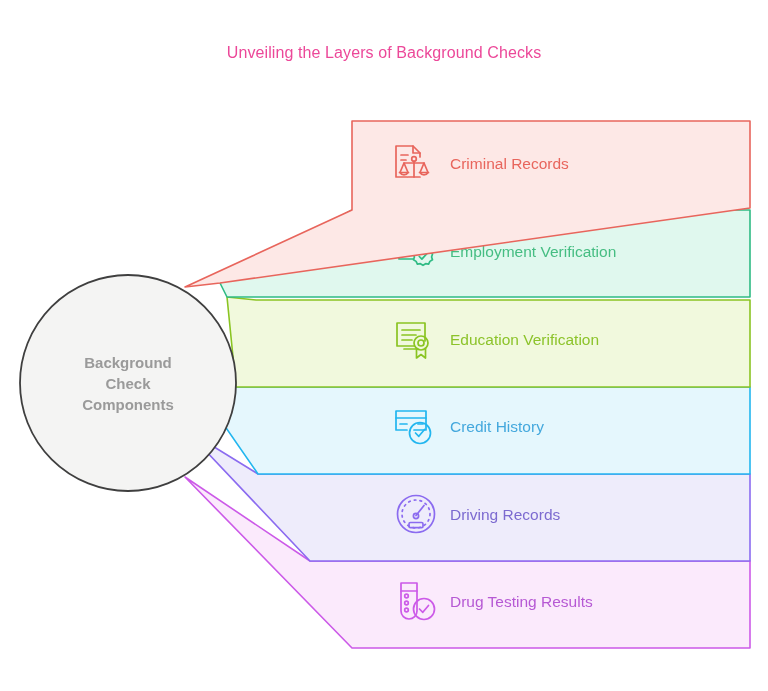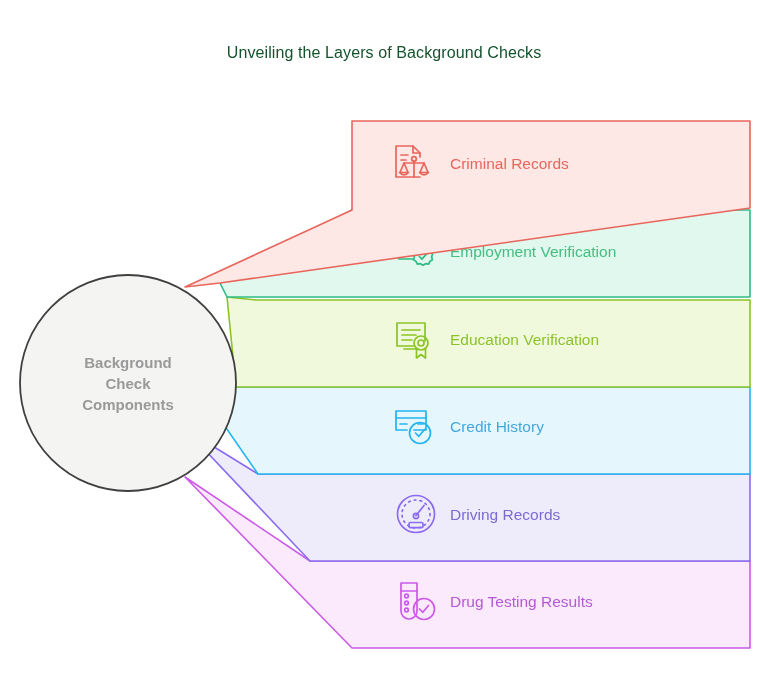--- a/index.html
+++ b/index.html
@@ -19,21 +19,21 @@
     width: 768px;
     height: 691px;
   }
   .chart-title {
     position: absolute;
     top: 44px;
     left: 0;
     width: 768px;
     text-align: center;
     font-size: 16px;
-    color: #14532d;
+    color: #ec4899;
     font-family: "Liberation Sans", sans-serif;
     letter-spacing: 0.1px;
   }
   svg.stage {
     position: absolute;
     top: 0;
     left: 0;
   }
   .band-label {
     font-family: "Liberation Sans", sans-serif;

